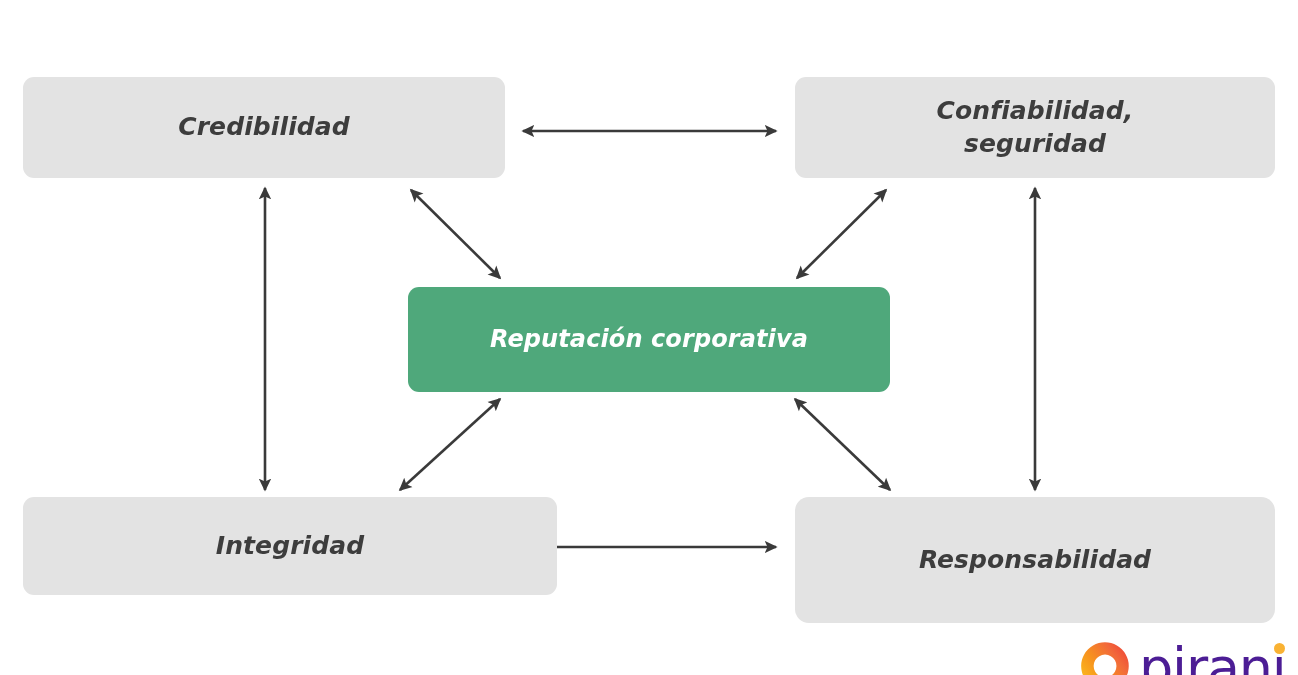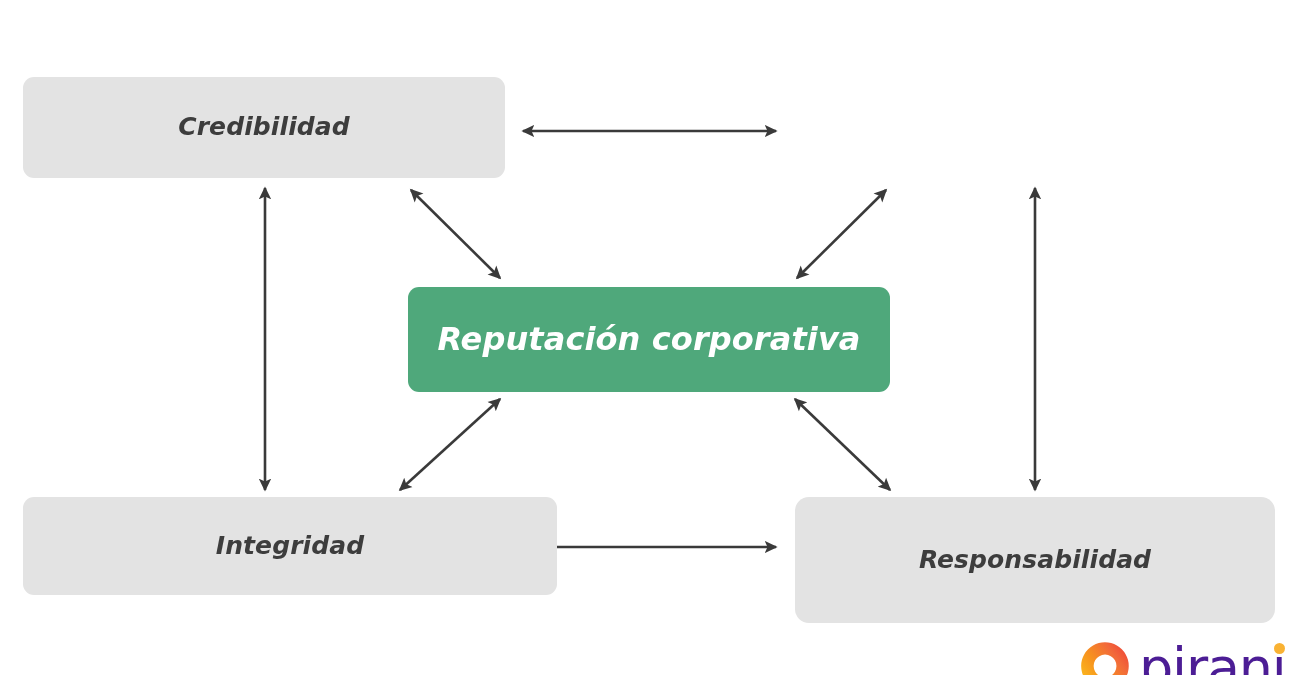--- a/index.html
+++ b/index.html
@@ -32,21 +32,21 @@
   }
   .node-outer .label{
     color:#3d3d3d;
     font-size:25px;
   }
   .node-center{
     background:#4fa87b;
   }
   .node-center .label{
     color:#ffffff;
-    font-size:32px;
+    font-size:24px;
   }
 
   
   #node-credibilidad   {left:23px;  top:30px;  width:482px; height:101px;}
   #node-confiabilidad  {left:795px; top:30px;  width:480px; height:101px;}
   #node-reputacion     {left:408px; top:240px; width:482px; height:105px;}
   #node-integridad     {left:23px;  top:450px; width:534px; height:98px;}
   #node-responsabilidad{left:795px; top:450px; width:480px; height:126px;border-radius:14px;}
 
   #arrow-layer{position:absolute;left:0;top:0;width:1298px;height:675px;pointer-events:none;}
@@ -102,20 +102,24 @@
       <line x1="886" y1="143" x2="797" y2="231"></line>
       <line x1="500" y1="352" x2="400" y2="443"></line>
       <line x1="795" y1="352" x2="890" y2="443"></line>
     </g>
   </svg>
 
   <div class="node node-outer" id="node-credibilidad">
     <span class="label">Credibilidad</span>
   </div>
 
+  <div class="node node-outer" id="node-confiabilidad">
+    <span class="label">Confiabilidad,
+seguridad</span>
+  </div>
 
   <div class="node node-center" id="node-reputacion">
     <span class="label">Reputación corporativa</span>
   </div>
 
   <div class="node node-outer" id="node-integridad">
     <span class="label">Integridad</span>
   </div>
 
   <div class="node node-outer" id="node-responsabilidad">

